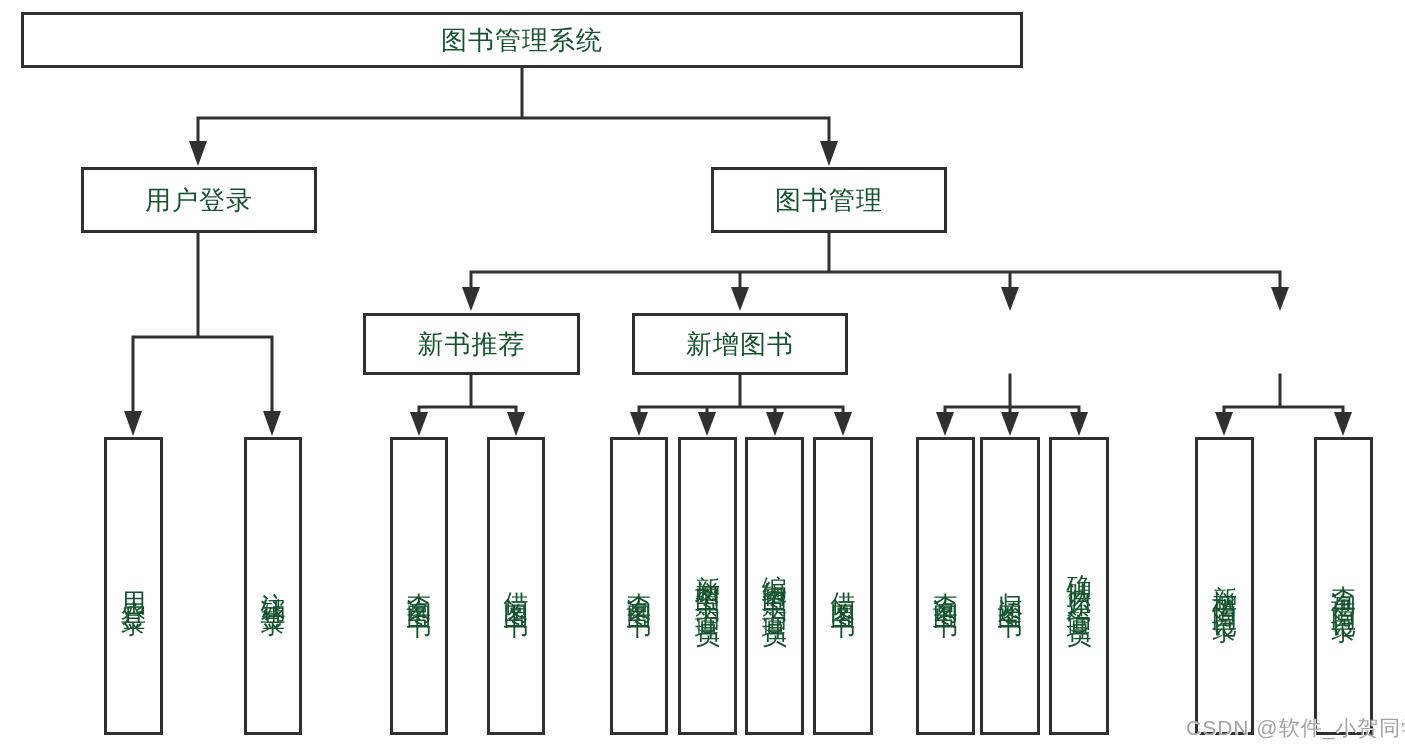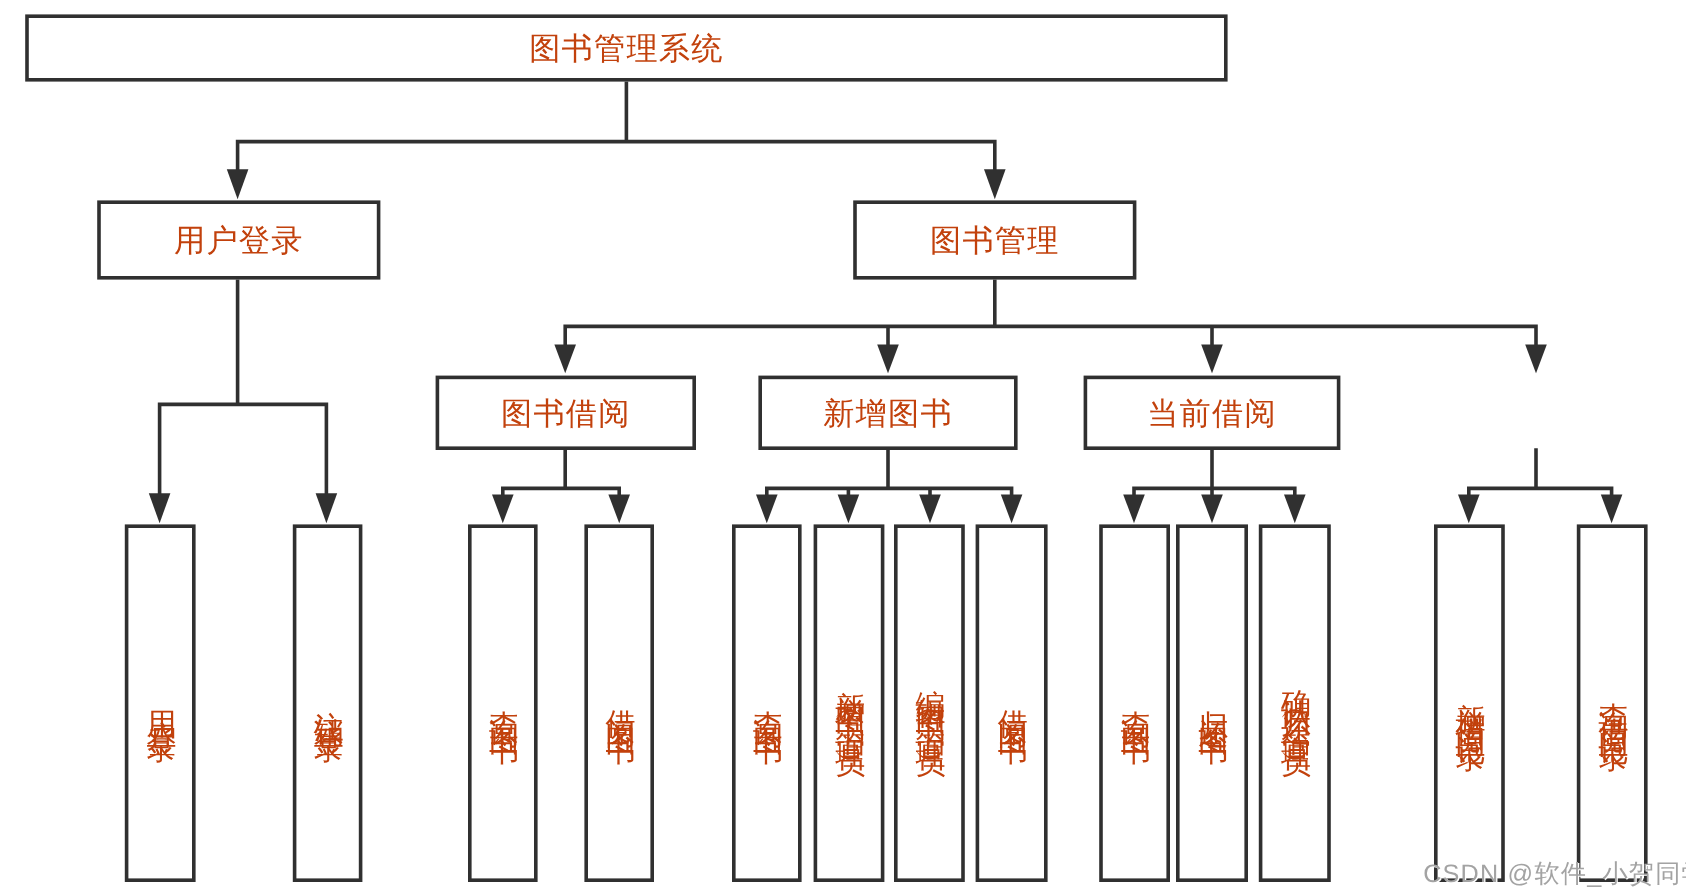--- a/index.html
+++ b/index.html
@@ -21,21 +21,21 @@
     top: 0;
     width: 1405px;
     height: 747px;
     pointer-events: none;
   }
   .box {
     position: absolute;
     box-sizing: border-box;
     background: #ffffff;
     border: 3px solid #303030;
-    color: #c2410c;
+    color: #14532d;
     display: flex;
     align-items: center;
     justify-content: center;
     text-align: center;
   }
   .hbox {
     font-size: 26px;
     letter-spacing: 1px;
     white-space: nowrap;
   }
@@ -93,23 +93,22 @@
       <polygon points="1215,412 1233,412 1224,436"></polygon>
       <polygon points="1334,412 1352,412 1343,436"></polygon>
     </g>
   </svg>
 
   <div class="box hbox" style="left:21px; top:12px; width:1002px; height:56px;">图书管理系统</div>
 
   <div class="box hbox" style="left:81px; top:167px; width:236px; height:66px;">用户登录</div>
   <div class="box hbox" style="left:711px; top:167px; width:236px; height:66px;">图书管理</div>
 
-  <div class="box hbox" style="left:363px; top:313px; width:217px; height:62px;">图书借阅</div>
+  <div class="box hbox" style="left:363px; top:313px; width:217px; height:62px;">新书推荐</div>
   <div class="box hbox" style="left:632px; top:313px; width:216px; height:62px;">新增图书</div>
-  <div class="box hbox" style="left:903px; top:313px; width:214px; height:62px;">当前借阅</div>
 
   <div class="box vbox" style="left:104px; top:437px; width:59px; height:298px;">用户登录</div>
   <div class="box vbox" style="left:244px; top:437px; width:58px; height:298px;">注销登录</div>
 
   <div class="box vbox" style="left:390px; top:437px; width:58px; height:298px;">查询图书</div>
   <div class="box vbox" style="left:487px; top:437px; width:58px; height:298px;">借阅图书</div>
 
   <div class="box vbox" style="left:610px; top:437px; width:58px; height:298px;">查询图书</div>
   <div class="box vbox" style="left:678px; top:437px; width:59px; height:298px;">新增图书（管理员）</div>
   <div class="box vbox" style="left:745px; top:437px; width:59px; height:298px;">编辑图书（管理员）</div>

